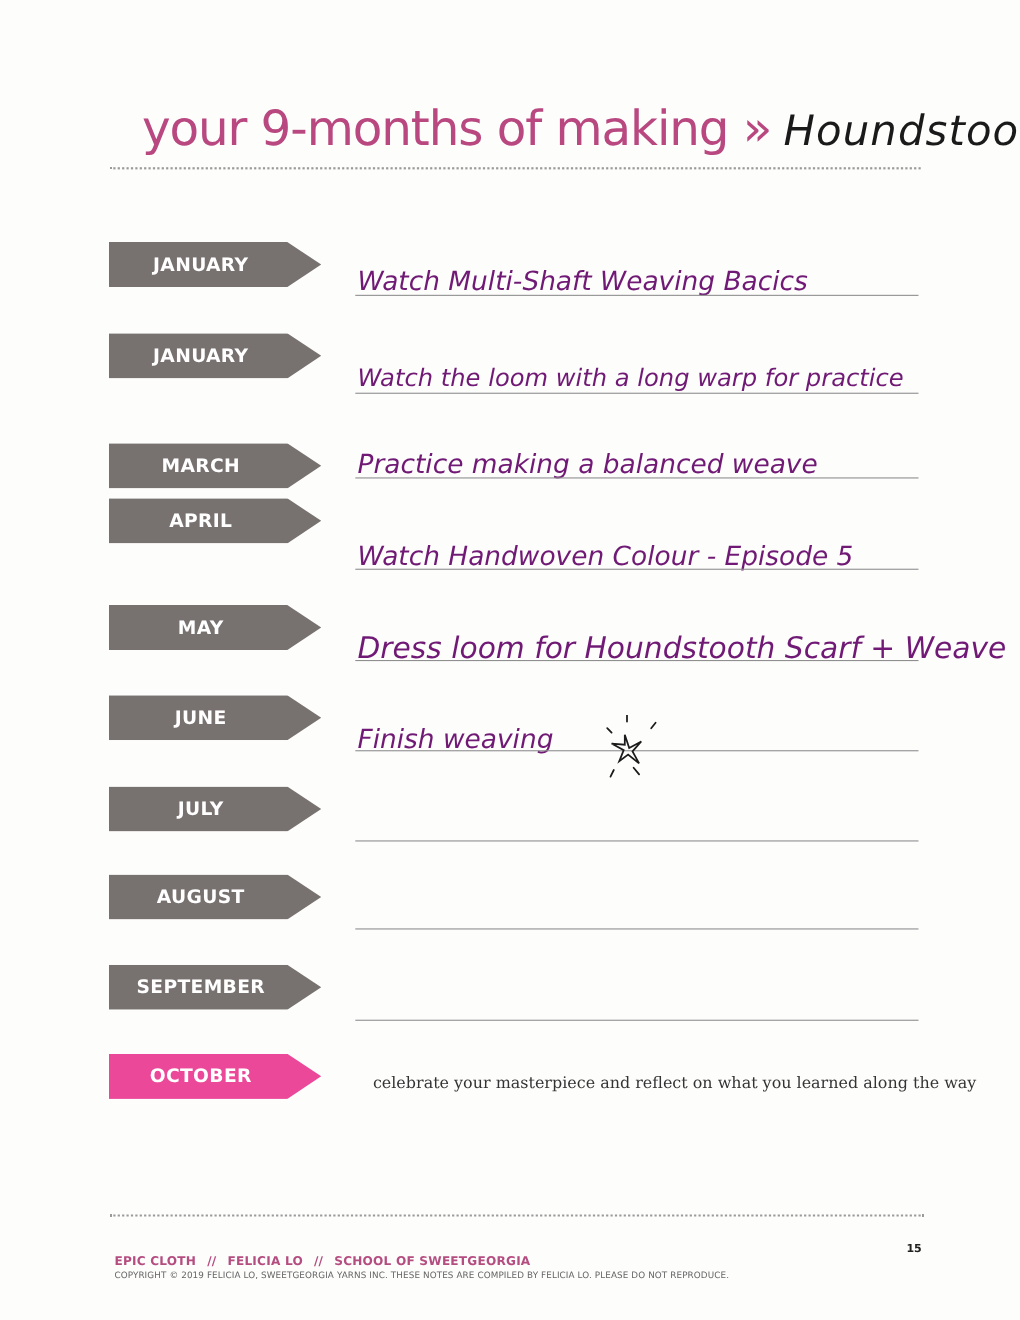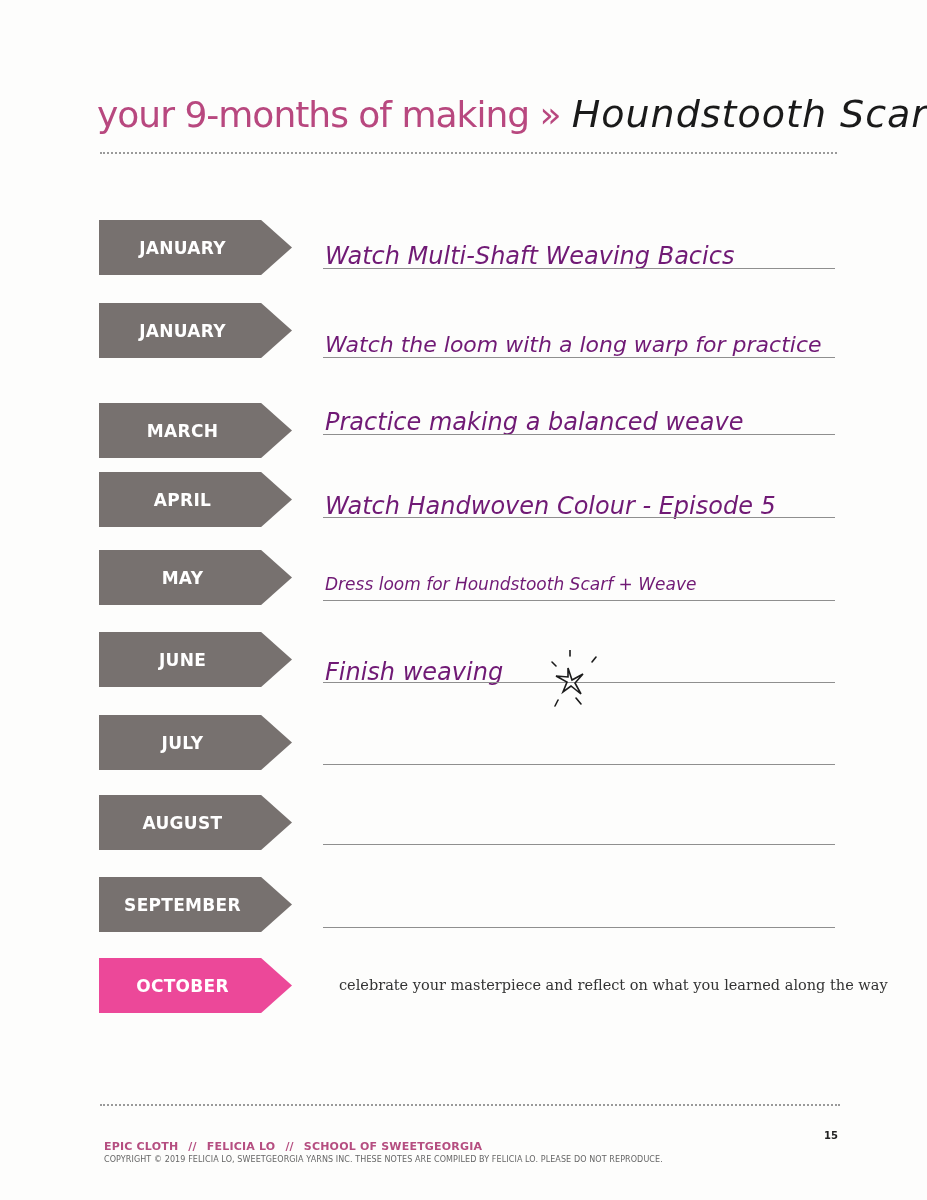--- a/index.html
+++ b/index.html
@@ -7,34 +7,34 @@
       width: 927px; height: 1200px; position: relative; overflow: hidden;
       background: #fdfdfc;
       font-family: "DejaVu Sans", sans-serif;
     }
     .title {
       position: absolute; left: 97px; top: 92px;
       white-space: nowrap;
       font-family: "DejaVu Sans", sans-serif;
     }
     .title-printed {
-      color: #b8487f; font-size: 36px; letter-spacing: -1px;
+      color: #b8487f; font-size: 44px; letter-spacing: -1px; margin-left: 32px;
     }
     .title-hand {
       color: #1a1a1a; font-size: 38px; margin-left: 6px;
       font-family: "DejaVu Sans", sans-serif; font-weight: 300;
       font-style: italic; letter-spacing: 1px;
     }
     .dots {
       position: absolute; left: 100px; height: 0;
       border-top: 2px dotted #9a9a9a;
     }
     .month-row { position: absolute; left: 0; width: 927px; height: 58px; }
     .banner {
-      position: absolute; left: 99px; top: 0; width: 193px; height: 55px;
+      position: absolute; left: 99px; top: 0; width: 193px; height: 41px;
       background: #77716f;
       clip-path: polygon(0 0, 84% 0, 100% 50%, 84% 100%, 0 100%);
       color: #fff; font-weight: bold; font-size: 17px; letter-spacing: 0.3px;
       display: flex; align-items: center; justify-content: center;
       padding-right: 26px; box-sizing: border-box;
       font-family: "DejaVu Sans", sans-serif;
     }
     .banner.accent { background: #ec4899; }
     .rule {
       position: absolute; left: 323px; width: 512px; height: 0;
@@ -84,30 +84,30 @@
 </div>
 <div class="entry" style="top:332px; font-size:22px;">Watch the loom with a long warp for practice</div>
 <div class="rule" style="top:357px;"></div>
 
 <div class="month-row" style="top:403px;">
   <div class="banner">MARCH</div>
 </div>
 <div class="entry" style="top:408px;">Practice making a balanced weave</div>
 <div class="rule" style="top:434px;"></div>
 
-<div class="month-row" style="top:472px;">
+<div class="month-row" style="top:453px;">
   <div class="banner">APRIL</div>
 </div>
 <div class="entry" style="top:492px;">Watch Handwoven Colour - Episode 5</div>
 <div class="rule" style="top:517px;"></div>
 
 <div class="month-row" style="top:550px;">
   <div class="banner">MAY</div>
 </div>
-<div class="entry" style="top:574px; font-size:17px;">Dress loom for Houndstooth Scarf + Weave</div>
+<div class="entry" style="top:574px; font-size:27px;">Dress loom for Houndstooth Scarf + Weave</div>
 <div class="rule" style="top:600px;"></div>
 
 <div class="month-row" style="top:632px;">
   <div class="banner">JUNE</div>
 </div>
 <div class="entry" style="top:658px;">Finish weaving</div>
 <div class="rule" style="top:682px;"></div>
 <svg class="star" viewBox="0 0 60 60">
   <g stroke="#1b1b1b" stroke-width="1.6" fill="none" stroke-linecap="round">
     <polygon points="20,18 24,30 35,24 27,33 33,44 23,36 15,42 19,32 8,26 20,27"></polygon>

